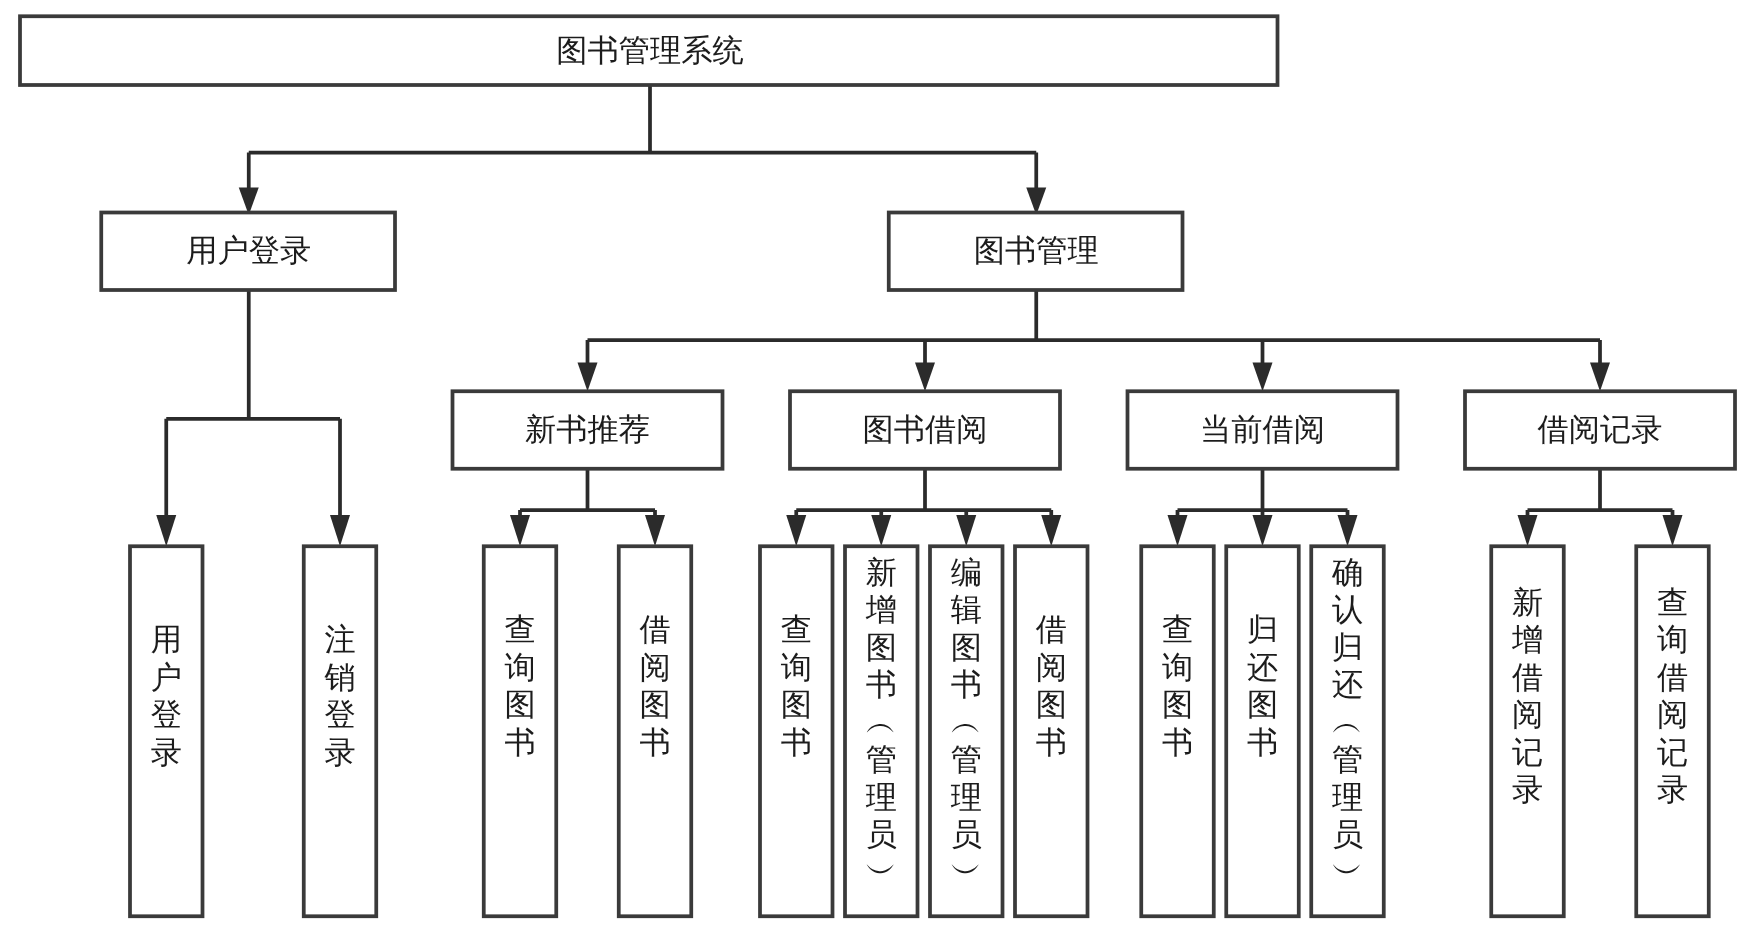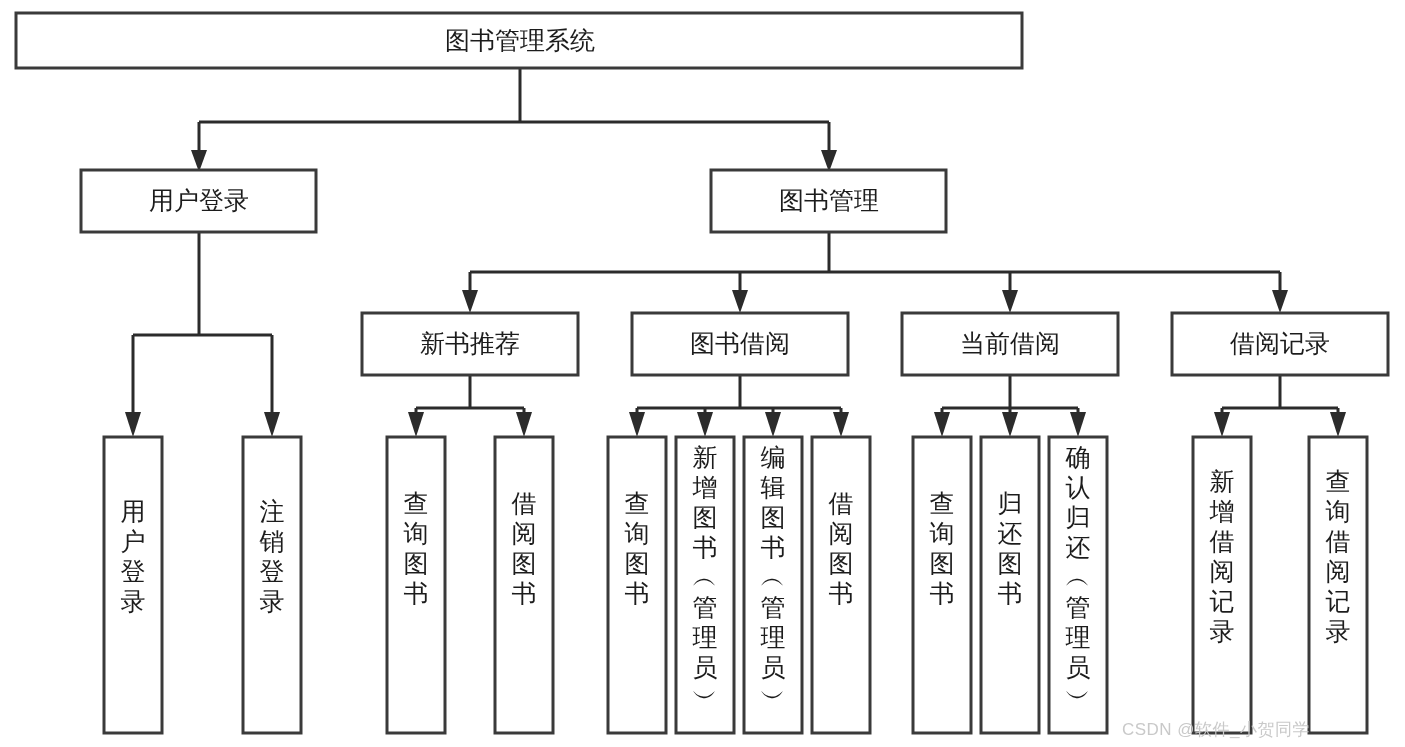--- a/index.html
+++ b/index.html
@@ -224,14 +224,13 @@
       <rect class="node-box" x="1193" y="437" width="58" height="296"></rect>
       <text class="node-label-v" x="1222" y="490"><tspan x="1222" dy="0">新</tspan><tspan x="1222" dy="30">增</tspan><tspan x="1222" dy="30">借</tspan><tspan x="1222" dy="30">阅</tspan><tspan x="1222" dy="30">记</tspan><tspan x="1222" dy="30">录</tspan></text>
     </g>
     <g>
       <rect class="node-box" x="1309" y="437" width="58" height="296"></rect>
       <text class="node-label-v" x="1338" y="490"><tspan x="1338" dy="0">查</tspan><tspan x="1338" dy="30">询</tspan><tspan x="1338" dy="30">借</tspan><tspan x="1338" dy="30">阅</tspan><tspan x="1338" dy="30">记</tspan><tspan x="1338" dy="30">录</tspan></text>
     </g>
 
   </svg>
 
-  <div class="watermark">CSDN @软件_小贺同学</div>
 </div>
 
 </body></html>

